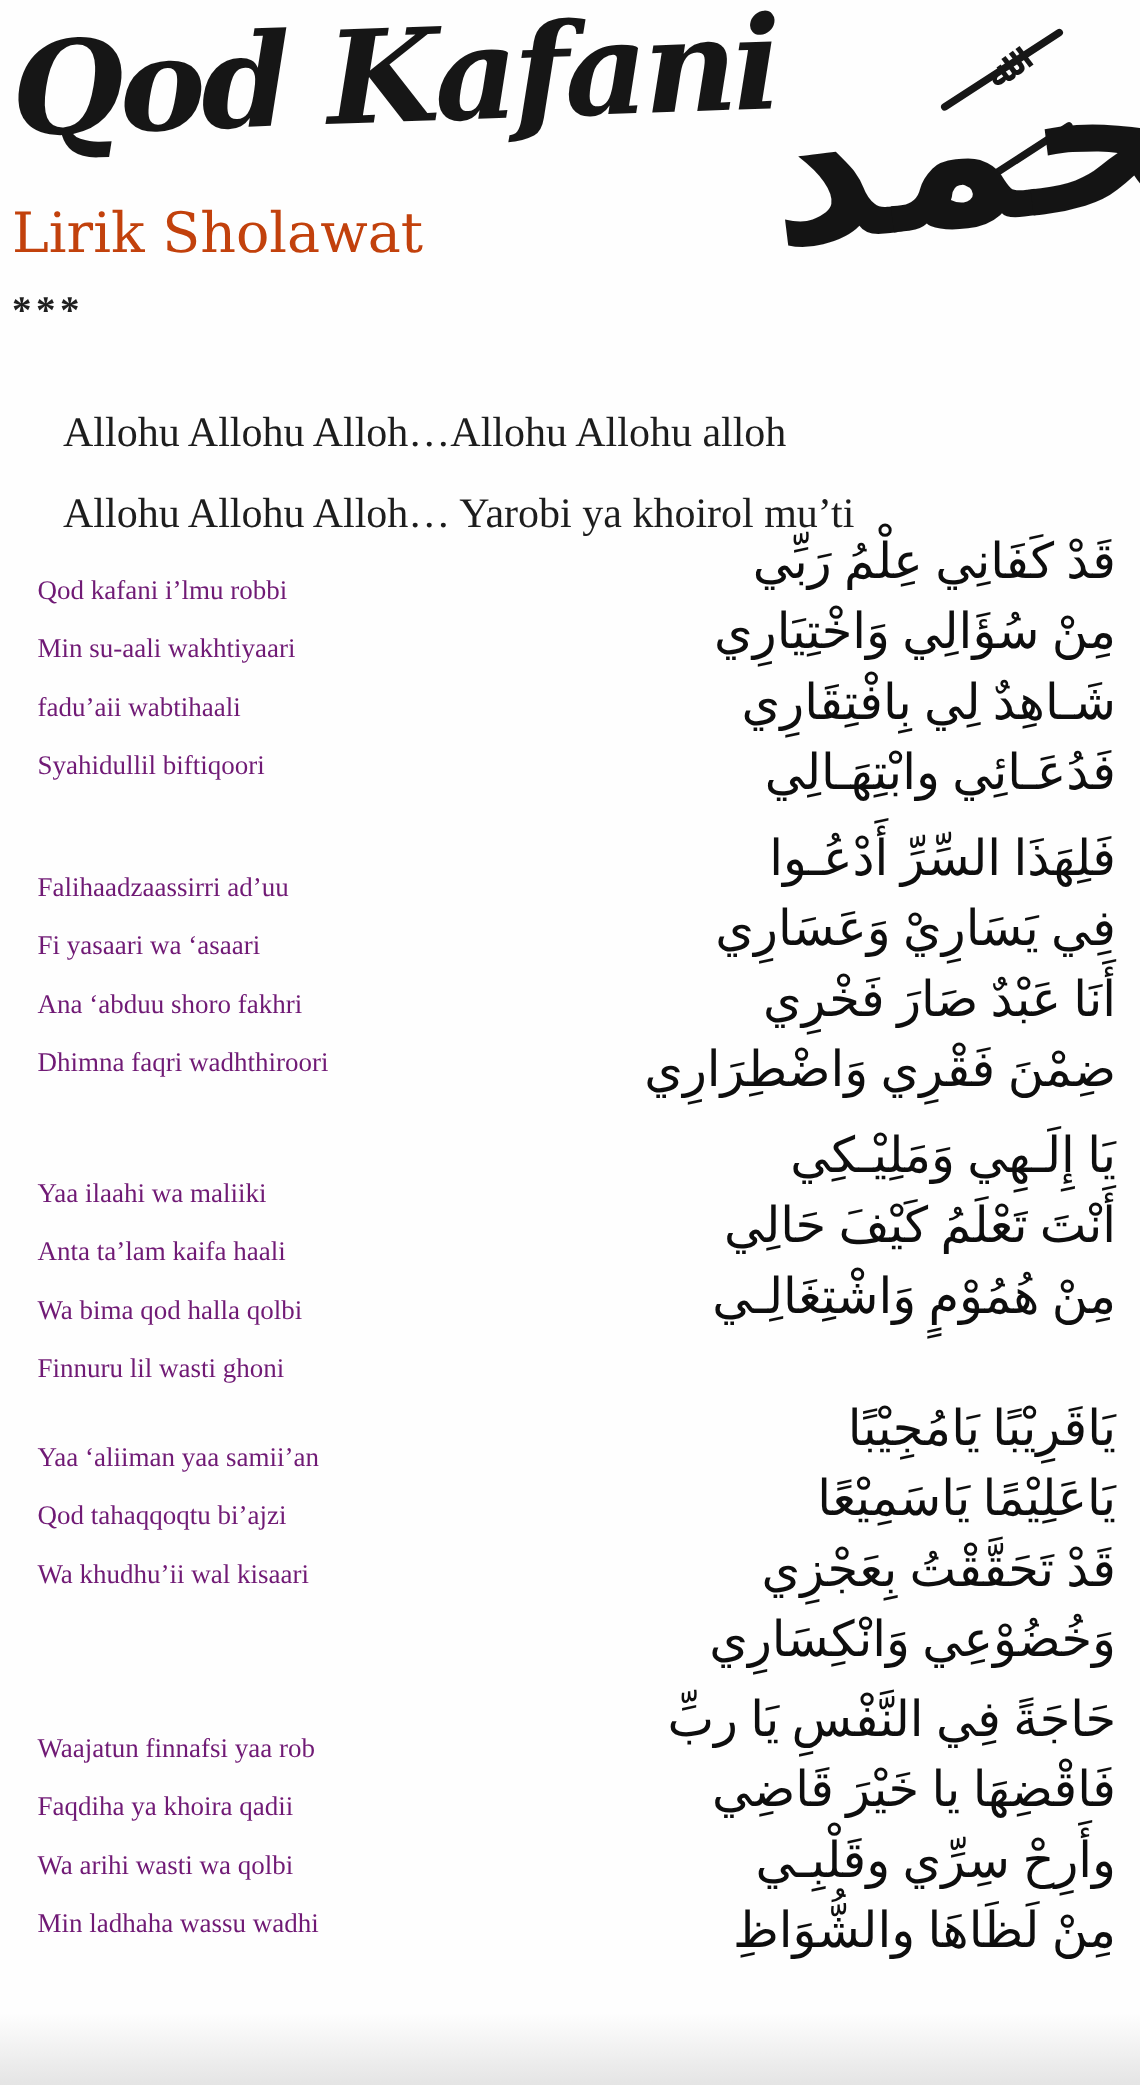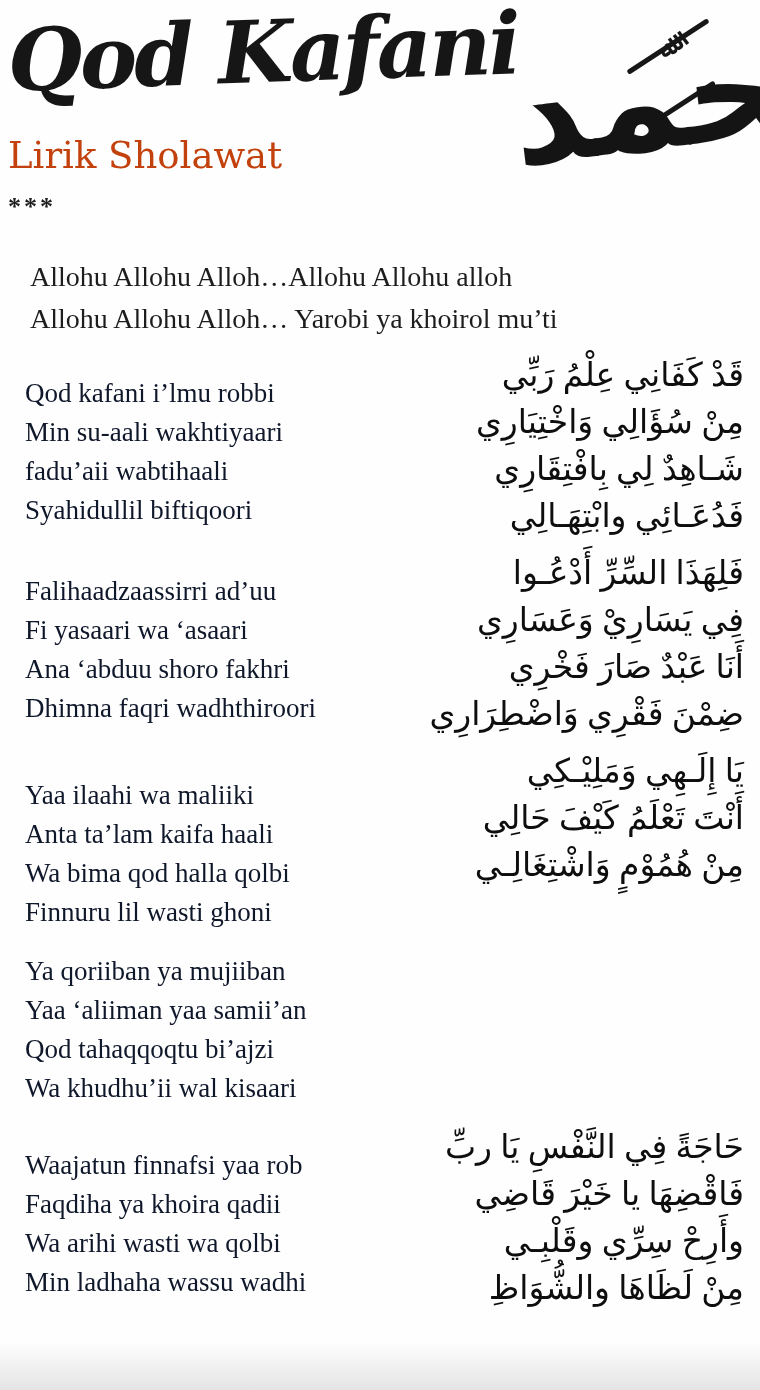--- a/index.html
+++ b/index.html
@@ -17,26 +17,26 @@
   .subtitle{
     position:absolute;left:8px;top:134px;margin:0;
     font-family:"DejaVu Serif",serif;font-weight:500;
     font-size:37px;color:#c2410c;
   }
   .separator{
     position:absolute;left:8px;top:192px;
     font-size:26px;font-weight:700;letter-spacing:3px;color:#1f1f1f;
   }
   .intro{position:absolute;left:30px;top:256px;font-size:28px;line-height:42px;color:#1d1d1d;}
-  .intro p{margin:0;}
+  .intro p{margin:12px;}
   .verse{
     position:absolute;left:25px;right:16px;
     display:flex;justify-content:space-between;align-items:flex-start;
   }
-  .latin{font-size:27px;line-height:39px;color:#0f172a;margin-top:22px;white-space:nowrap;}
+  .latin{font-size:18px;line-height:39px;color:#701a75;margin-top:22px;white-space:nowrap;}
   .latin p{margin:0;}
   .arabic{
     font-family:Liberation Serif, serif;direction:rtl;
     font-size:33px;line-height:47px;text-align:right;color:#0e0e0e;white-space:nowrap;
   }
   .arabic p{margin:0;}
   .v1{top:352px}.v2{top:550px}.v3{top:748px}.v4{top:930px}.v5{top:1124px}
   .v3 .latin{margin-top:28px}
   
   .calligraphy{position:absolute;top:0;right:0;width:160px;height:240px;}
@@ -116,24 +116,29 @@
   </div>
   <div class="arabic" dir="rtl">
     <p>يَا إِلَـهِي وَمَلِيْـكِي</p>
     <p>أَنْتَ تَعْلَمُ كَيْفَ حَالِي</p>
     <p>مِنْ هُمُوْمٍ وَاشْتِغَالِـي</p>
   </div>
 </section>
 
 <section class="verse v4">
   <div class="latin">
-    <p>Ya qoriiban ya mujiiban</p>
     <p>Yaa ‘aliiman yaa samii’an</p>
     <p>Qod tahaqqoqtu bi’ajzi</p>
     <p>Wa khudhu’ii wal kisaari</p>
+  </div>
+  <div class="arabic" dir="rtl">
+    <p>يَاقَرِيْبًا يَامُجِيْبًا</p>
+    <p>يَاعَلِيْمًا يَاسَمِيْعًا</p>
+    <p>قَدْ تَحَقَّقْتُ بِعَجْزِي</p>
+    <p>وَخُضُوْعِي وَانْكِسَارِي</p>
   </div>
 </section>
 
 <section class="verse v5">
   <div class="latin">
     <p>Waajatun finnafsi yaa rob</p>
     <p>Faqdiha ya khoira qadii</p>
     <p>Wa arihi wasti wa qolbi</p>
     <p>Min ladhaha wassu wadhi</p>
   </div>

